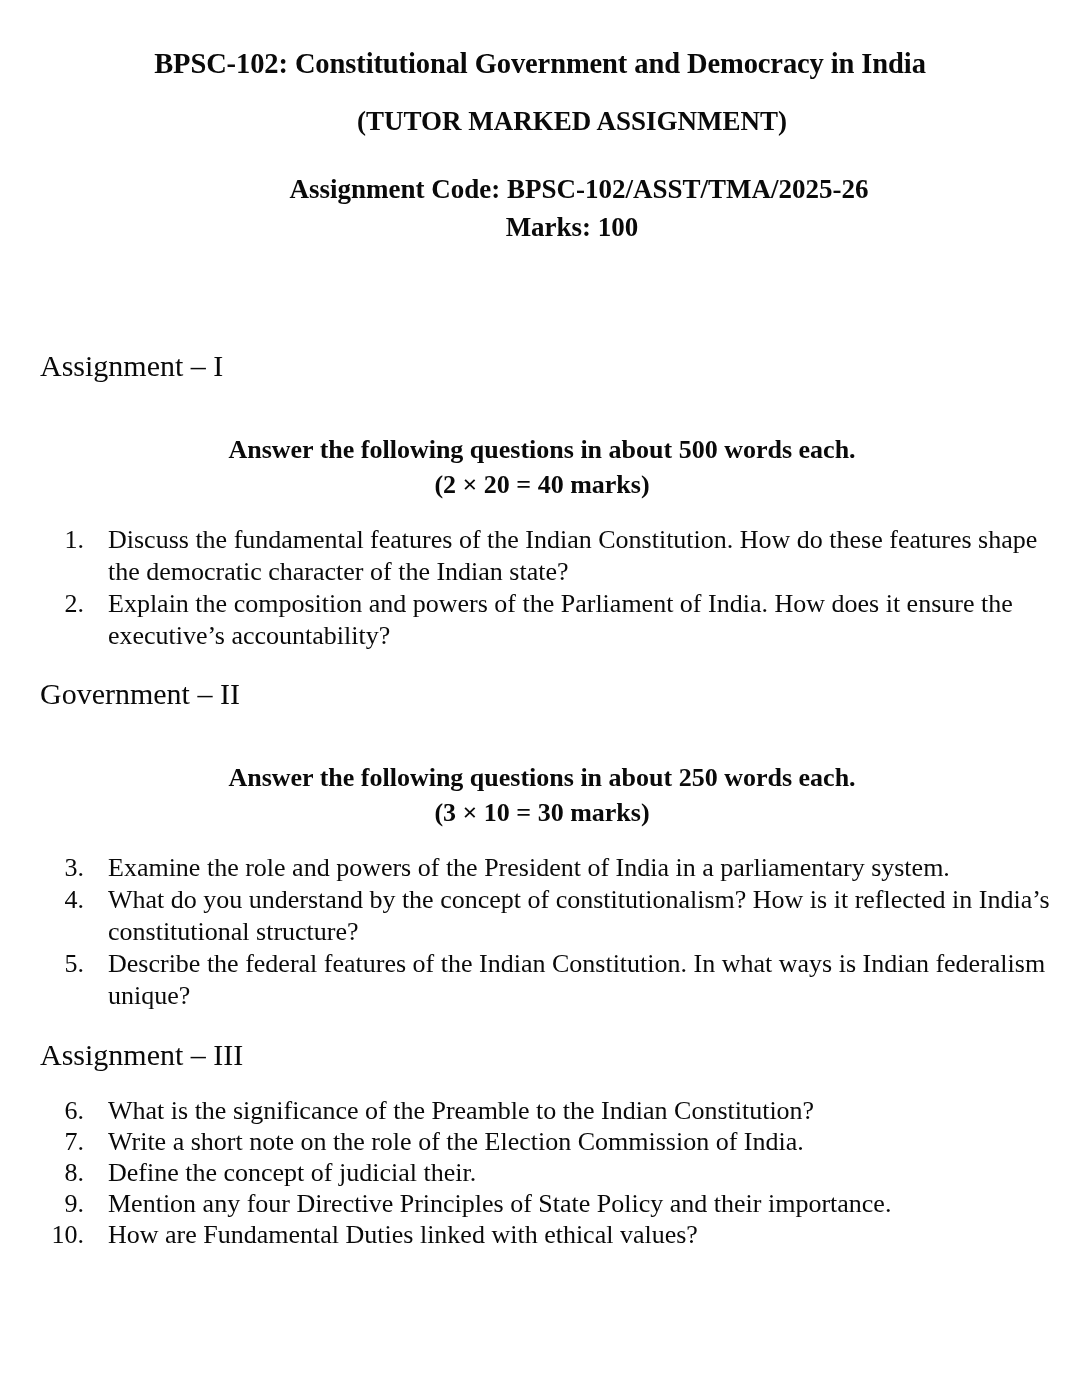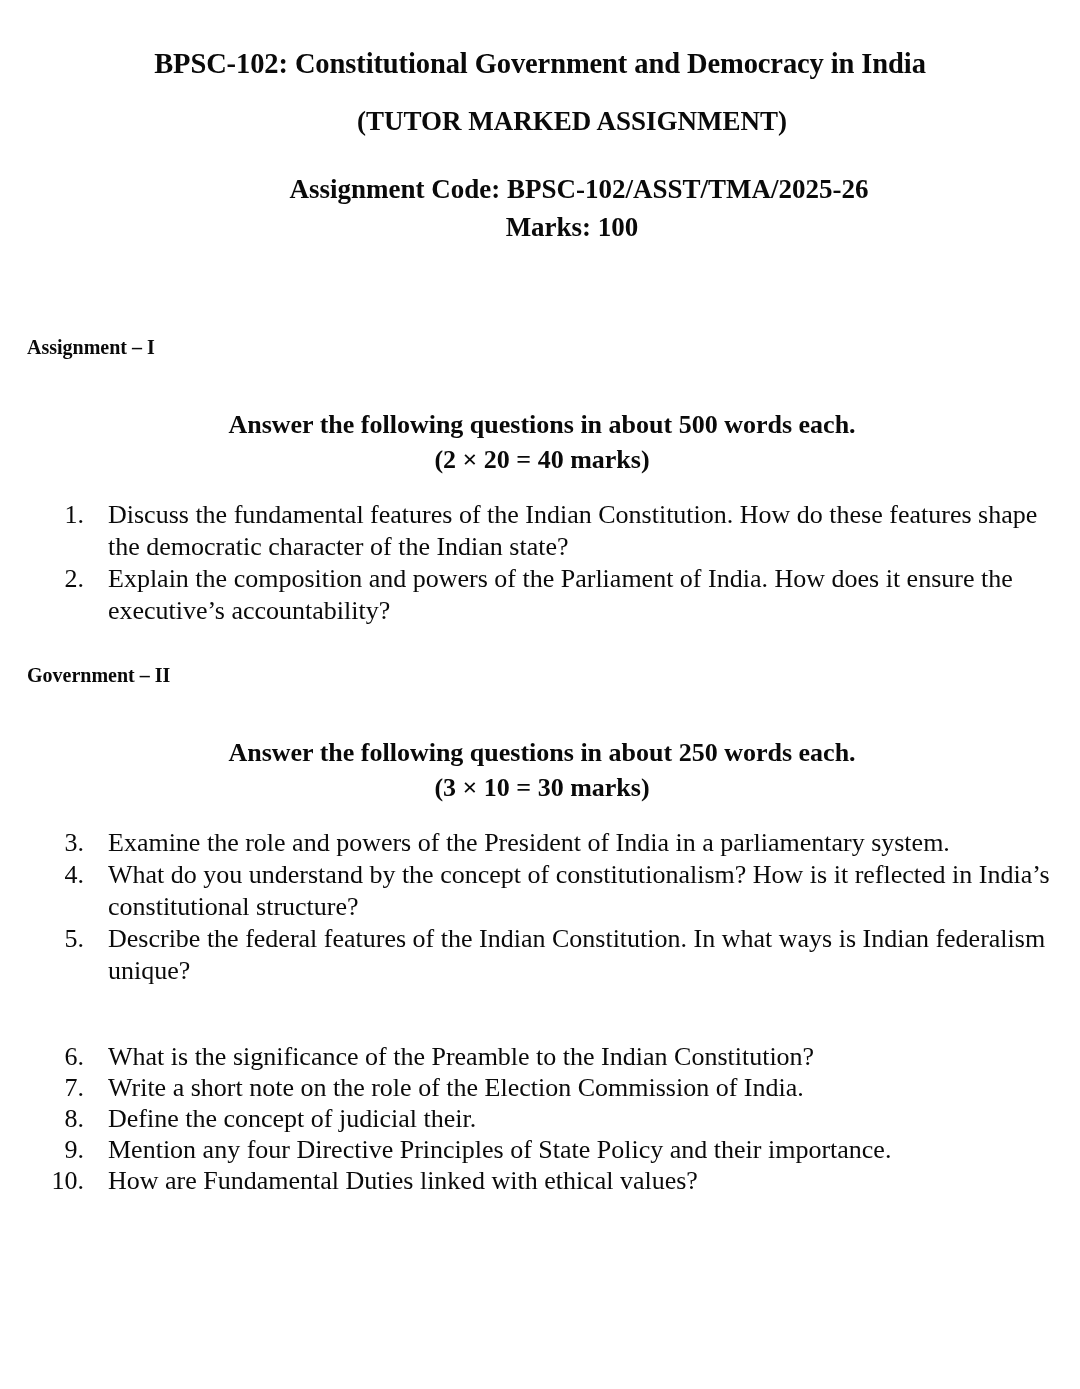--- a/index.html
+++ b/index.html
@@ -59,24 +59,24 @@
   .section {
     position: absolute;
     left: 22px;
     width: 1040px;
   }
   .section-1 { top: 330px; }
   .section-2 { top: 658px; }
   .section-3 { top: 1019px; }
 
   .section-heading {
-    font-size: 20px;
-    font-weight: bold;
+    font-size: 30px;
+    font-weight: normal;
     line-height: 1.2;
-    margin: 5px;
+    margin: 18px;
     padding: 0;
   }
 
   .instructions {
     margin-top: 48px;
     font-size: 26px;
     font-weight: bold;
     line-height: 35px;
   }
   .instructions .ins-line {
@@ -166,20 +166,21 @@
         <span>What do you understand by the concept of constitutionalism? How is it reflected in India’s constitutional structure?</span>
       </li>
       <li>
         <span class="qnum">5.</span>
         <span>Describe the federal features of the Indian Constitution. In what ways is Indian federalism unique?</span>
       </li>
     </ol>
   </div>
 
   <div class="section section-3">
+    <div class="section-heading">Assignment – III</div>
 
 
     <ol class="qlist compact">
       <li>
         <span class="qnum">6.</span>
         <span>What is the significance of the Preamble to the Indian Constitution?</span>
       </li>
       <li>
         <span class="qnum">7.</span>
         <span>Write a short note on the role of the Election Commission of India.</span>

